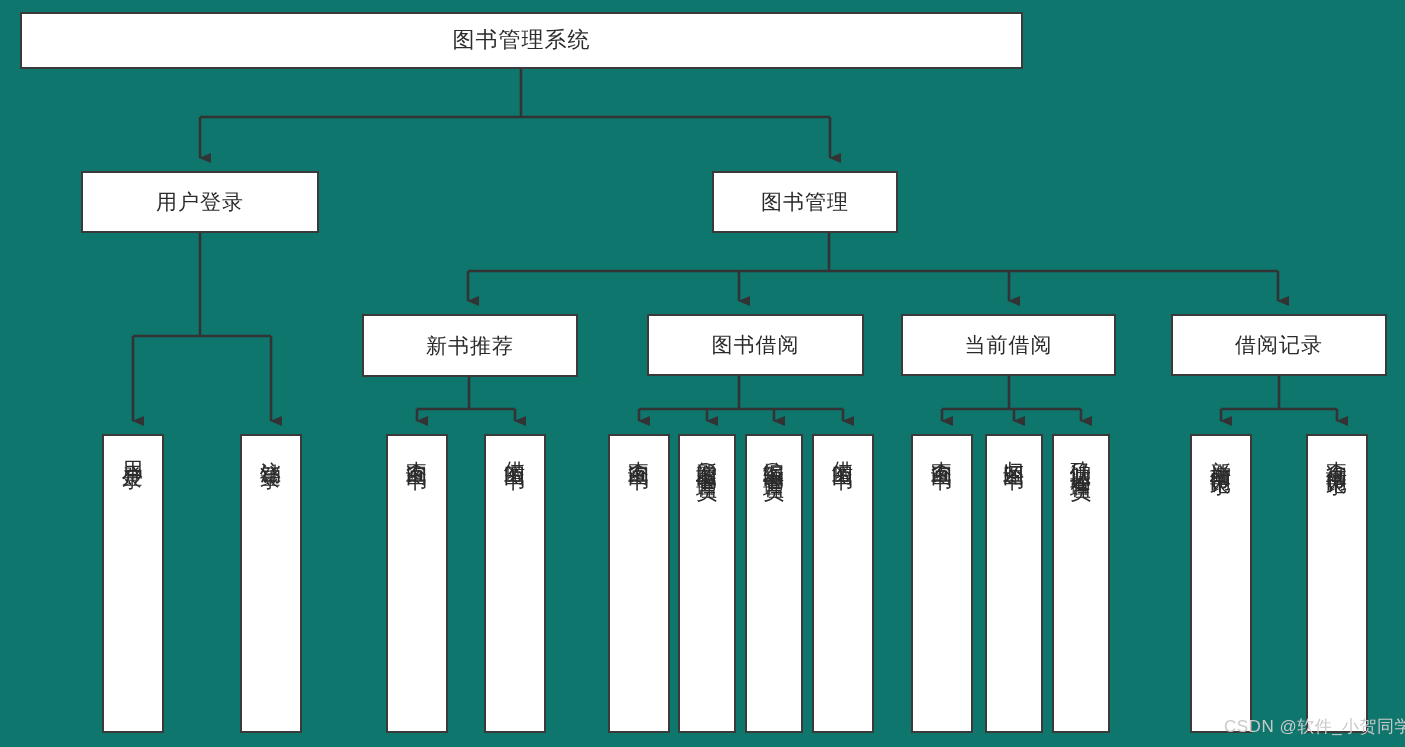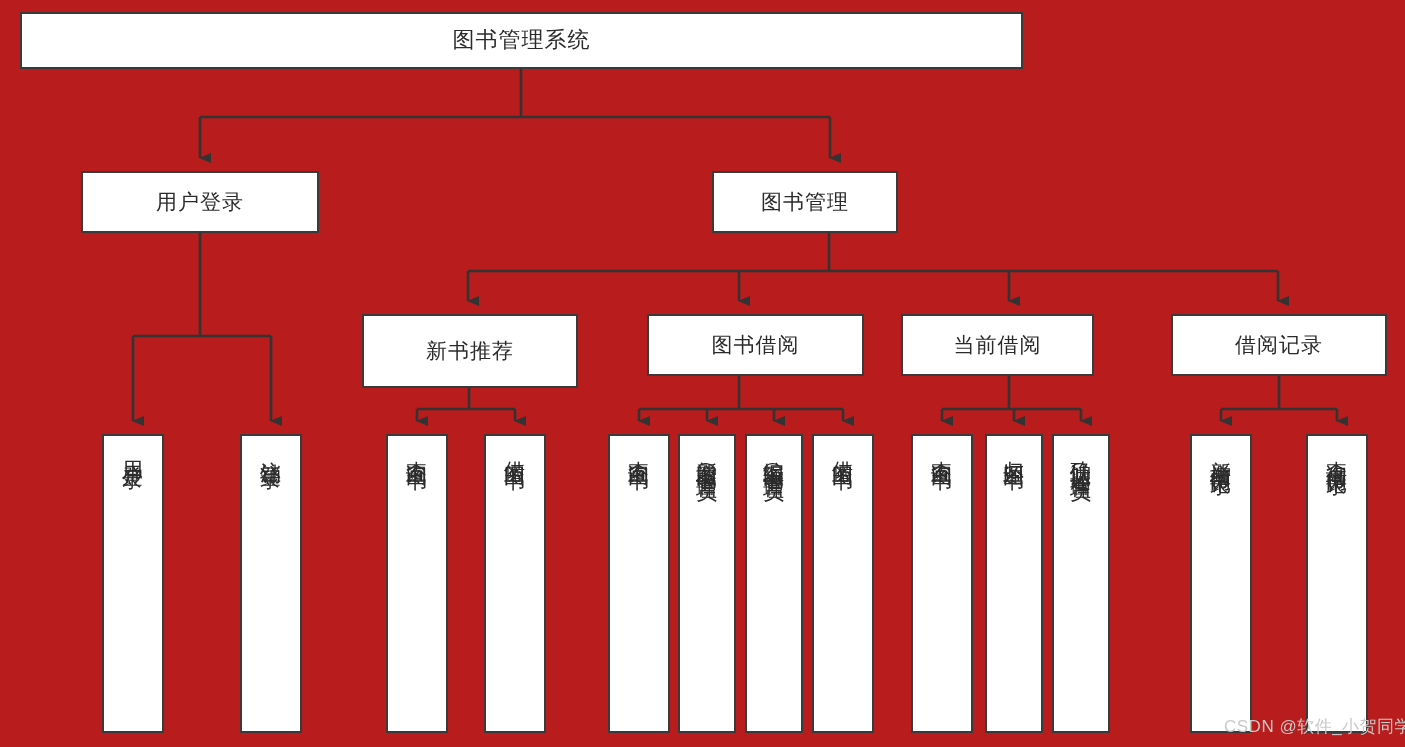--- a/index.html
+++ b/index.html
@@ -66,21 +66,21 @@
     font-size: 17px;
     color: #c9c9c9;
     white-space: nowrap;
     z-index: 5;
     letter-spacing: 0.5px;
   }
 </style>
 </head>
 <body>
 
-<div id="canvas" style="background: #b91c1c;">
+<div id="canvas" style="background: #0f766e;">
 
   <svg class="connectors" viewBox="0 0 1405 747" xmlns="http://www.w3.org/2000/svg">
     <defs>
       <marker id="arrow" markerWidth="10" markerHeight="12" refX="5" refY="11" orient="auto" markerUnits="userSpaceOnUse">
         <path d="M0,0 L10,0 L5,12 Z" fill="#333333"></path>
       </marker>
     </defs>
     <g stroke="#333333" stroke-width="2.6" fill="none">
 
       <path d="M521,69 L521,117"></path>
@@ -129,27 +129,27 @@
     <span class="node-label">图书管理系统</span>
   </div>
 
   <div class="node lvl1" style="left: 81px; top: 171px; width: 238px; height: 62px; border-color: rgb(58, 58, 58); color: rgb(43, 43, 43);">
     <span class="node-label">用户登录</span>
   </div>
   <div class="node lvl1" style="left: 712px; top: 171px; width: 186px; height: 62px; border-color: rgb(58, 58, 58); color: rgb(43, 43, 43);">
     <span class="node-label">图书管理</span>
   </div>
 
-  <div class="node lvl2" style="left: 362px; top: 314px; width: 216px; height: 74px; border-color: rgb(58, 58, 58); color: rgb(43, 43, 43);">
+  <div class="node lvl2" style="left: 362px; top: 314px; width: 216px; height: 63px; border-color: rgb(58, 58, 58); color: rgb(43, 43, 43);">
     <span class="node-label">新书推荐</span>
   </div>
   <div class="node lvl2" style="left: 631px; top: 314px; width: 217px; height: 62px; border-color: rgb(58, 58, 58); color: rgb(43, 43, 43); margin-left: 16px;">
     <span class="node-label">图书借阅</span>
   </div>
-  <div class="node lvl2" style="left: 901px; top: 314px; width: 193px; height: 62px; border-color: rgb(58, 58, 58); color: rgb(43, 43, 43); align-items: center;">
+  <div class="node lvl2" style="left: 901px; top: 314px; width: 215px; height: 62px; border-color: rgb(58, 58, 58); color: rgb(43, 43, 43); align-items: center;">
     <span class="node-label">当前借阅</span>
   </div>
   <div class="node lvl2" style="left: 1171px; top: 314px; width: 216px; height: 62px; border-color: rgb(58, 58, 58); color: rgb(43, 43, 43);">
     <span class="node-label">借阅记录</span>
   </div>
 
   <div class="node leaf" style="left: 102px; top: 434px; width: 62px; height: 299px; border-color: rgb(58, 58, 58); color: rgb(43, 43, 43);">
     <span class="node-label">用户登录</span>
   </div>
   <div class="node leaf" style="left: 240px; top: 434px; width: 62px; height: 299px; border-color: rgb(58, 58, 58); color: rgb(43, 43, 43);">

